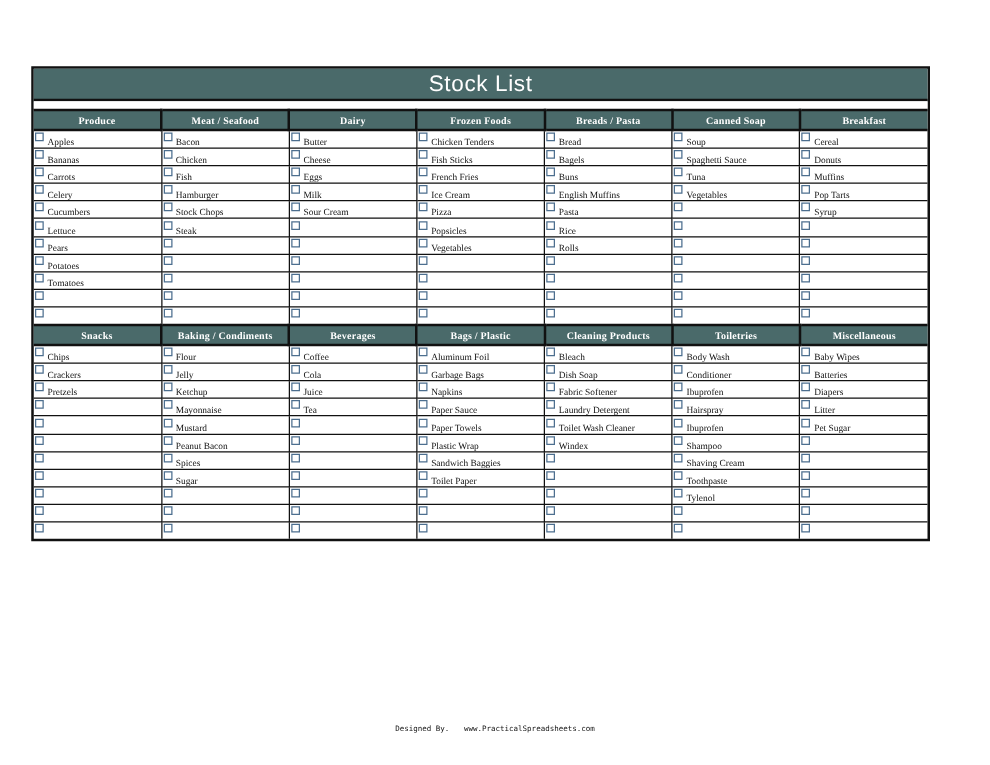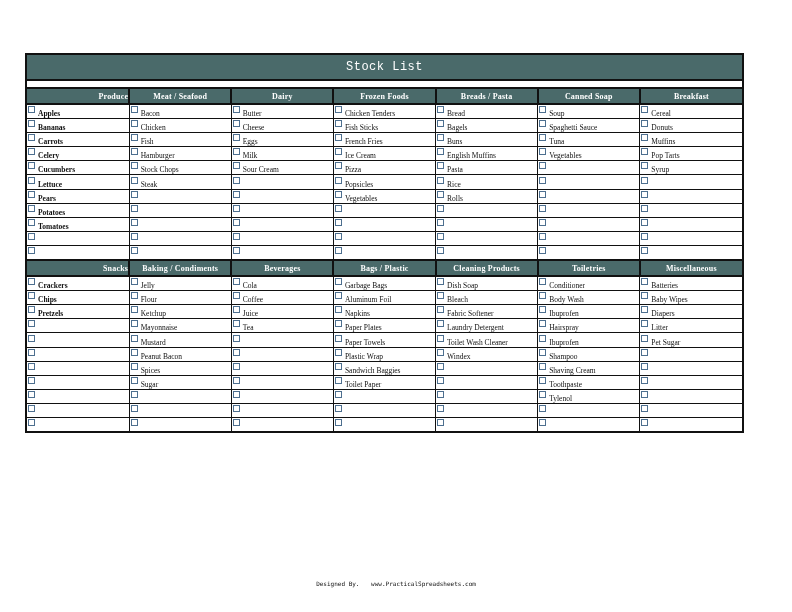--- a/index.html
+++ b/index.html
@@ -1,25 +1,25 @@
 <!DOCTYPE html>
 <html><head>
 <meta charset="utf-8">
 <style>
   html, body { margin:0; padding:0; background:#ffffff; }
   body { width:792px; height:612px; position:relative; overflow:hidden; font-family:"Liberation Serif", serif; }
   .sheet { position:absolute; left:25px; top:53px; width:719px; border:2px solid #111; box-sizing:border-box; background:#fff; }
-  .title-bar { height:24px; background:#4a6a6a; color:#fff; text-align:center; font-family:Liberation Mono, monospace; font-size:12px; line-height:24px; letter-spacing:0.5px; border-bottom:2px solid #111; }
+  .title-bar { height:24px; background:#4a6a6a; color:#fff; text-align:center; font-family:Liberation Sans, sans-serif; font-size:18px; line-height:24px; letter-spacing:0.5px; border-bottom:2px solid #111; }
   .gap { height:6px; background:#fff; }
   table { border-collapse:collapse; width:100%; table-layout:fixed; }
   th { background:#4a6a6a; color:#fff; font-size:8px; font-weight:bold; height:14px; padding:0; border-left:2px solid #111; border-right:2px solid #111; border-top:2px solid #111; border-bottom:2px solid #111; font-family:"Liberation Serif", serif; letter-spacing:0.2px; }
-  th:first-child { border-left:none;text-align:right; }
+  th:first-child { border-left:none; }
   th:last-child { border-right:none; }
   td { height:13.1px; padding:0; border-left:1.5px solid #111; border-right:1.5px solid #111; border-bottom:1.5px solid #111; font-size:7.5px; vertical-align:bottom; white-space:nowrap; overflow:hidden; }
-  td:first-child { border-left:none;font-weight:bold; }
+  td:first-child { border-left:none; }
   td:last-child { border-right:none; }
   tr.last td { border-bottom:none; }
   .cell { display:flex; align-items:flex-end; height:13px; position:relative; }
   .cb { width:5px; height:5px; border:1.5px solid #4d6f8f; background:#fff; position:absolute; left:1px; top:1px; box-sizing:content-box; }
   .lbl { margin-left:11px; font-family:"Liberation Serif", serif; font-size:7.5px; line-height:8px; color:#111; padding-bottom:0px; }
   .footer { position:absolute; left:0; width:792px; top:580px; text-align:center; font-size:6px; font-family:"DejaVu Sans Mono", monospace; color:#111; }
   .footer span { margin:0 4px; }
 </style>
 </head>
 <body>
@@ -536,20 +536,64 @@
           <th>Cleaning Products</th>
           <th>Toiletries</th>
           <th>Miscellaneous</th>
         </tr>
       </thead>
     <tbody id="b1">
         <tr>
           <td>
             <div class="cell">
               <span class="cb"></span>
+              <span class="lbl">Chips</span>
+            </div>
+          </td>
+          <td>
+            <div class="cell">
+              <span class="cb"></span>
+              <span class="lbl">Flour</span>
+            </div>
+          </td>
+          <td>
+            <div class="cell">
+              <span class="cb"></span>
+              <span class="lbl">Coffee</span>
+            </div>
+          </td>
+          <td>
+            <div class="cell">
+              <span class="cb"></span>
+              <span class="lbl">Aluminum Foil</span>
+            </div>
+          </td>
+          <td>
+            <div class="cell">
+              <span class="cb"></span>
+              <span class="lbl">Bleach</span>
+            </div>
+          </td>
+          <td>
+            <div class="cell">
+              <span class="cb"></span>
+              <span class="lbl">Body Wash</span>
+            </div>
+          </td>
+          <td>
+            <div class="cell">
+              <span class="cb"></span>
+              <span class="lbl">Baby Wipes</span>
+            </div>
+          </td>
+        </tr>
+        <tr>
+          <td>
+            <div class="cell">
+              <span class="cb"></span>
               <span class="lbl">Crackers</span>
             </div>
           </td>
           <td>
             <div class="cell">
               <span class="cb"></span>
               <span class="lbl">Jelly</span>
             </div>
           </td>
           <td>
@@ -580,64 +624,20 @@
             <div class="cell">
               <span class="cb"></span>
               <span class="lbl">Batteries</span>
             </div>
           </td>
         </tr>
         <tr>
           <td>
             <div class="cell">
               <span class="cb"></span>
-              <span class="lbl">Chips</span>
-            </div>
-          </td>
-          <td>
-            <div class="cell">
-              <span class="cb"></span>
-              <span class="lbl">Flour</span>
-            </div>
-          </td>
-          <td>
-            <div class="cell">
-              <span class="cb"></span>
-              <span class="lbl">Coffee</span>
-            </div>
-          </td>
-          <td>
-            <div class="cell">
-              <span class="cb"></span>
-              <span class="lbl">Aluminum Foil</span>
-            </div>
-          </td>
-          <td>
-            <div class="cell">
-              <span class="cb"></span>
-              <span class="lbl">Bleach</span>
-            </div>
-          </td>
-          <td>
-            <div class="cell">
-              <span class="cb"></span>
-              <span class="lbl">Body Wash</span>
-            </div>
-          </td>
-          <td>
-            <div class="cell">
-              <span class="cb"></span>
-              <span class="lbl">Baby Wipes</span>
-            </div>
-          </td>
-        </tr>
-        <tr>
-          <td>
-            <div class="cell">
-              <span class="cb"></span>
               <span class="lbl">Pretzels</span>
             </div>
           </td>
           <td>
             <div class="cell">
               <span class="cb"></span>
               <span class="lbl">Ketchup</span>
             </div>
           </td>
           <td>
@@ -686,21 +686,21 @@
           </td>
           <td>
             <div class="cell">
               <span class="cb"></span>
               <span class="lbl">Tea</span>
             </div>
           </td>
           <td>
             <div class="cell">
               <span class="cb"></span>
-              <span class="lbl">Paper Plates</span>
+              <span class="lbl">Paper Sauce</span>
             </div>
           </td>
           <td>
             <div class="cell">
               <span class="cb"></span>
               <span class="lbl">Laundry Detergent</span>
             </div>
           </td>
           <td>
             <div class="cell">

